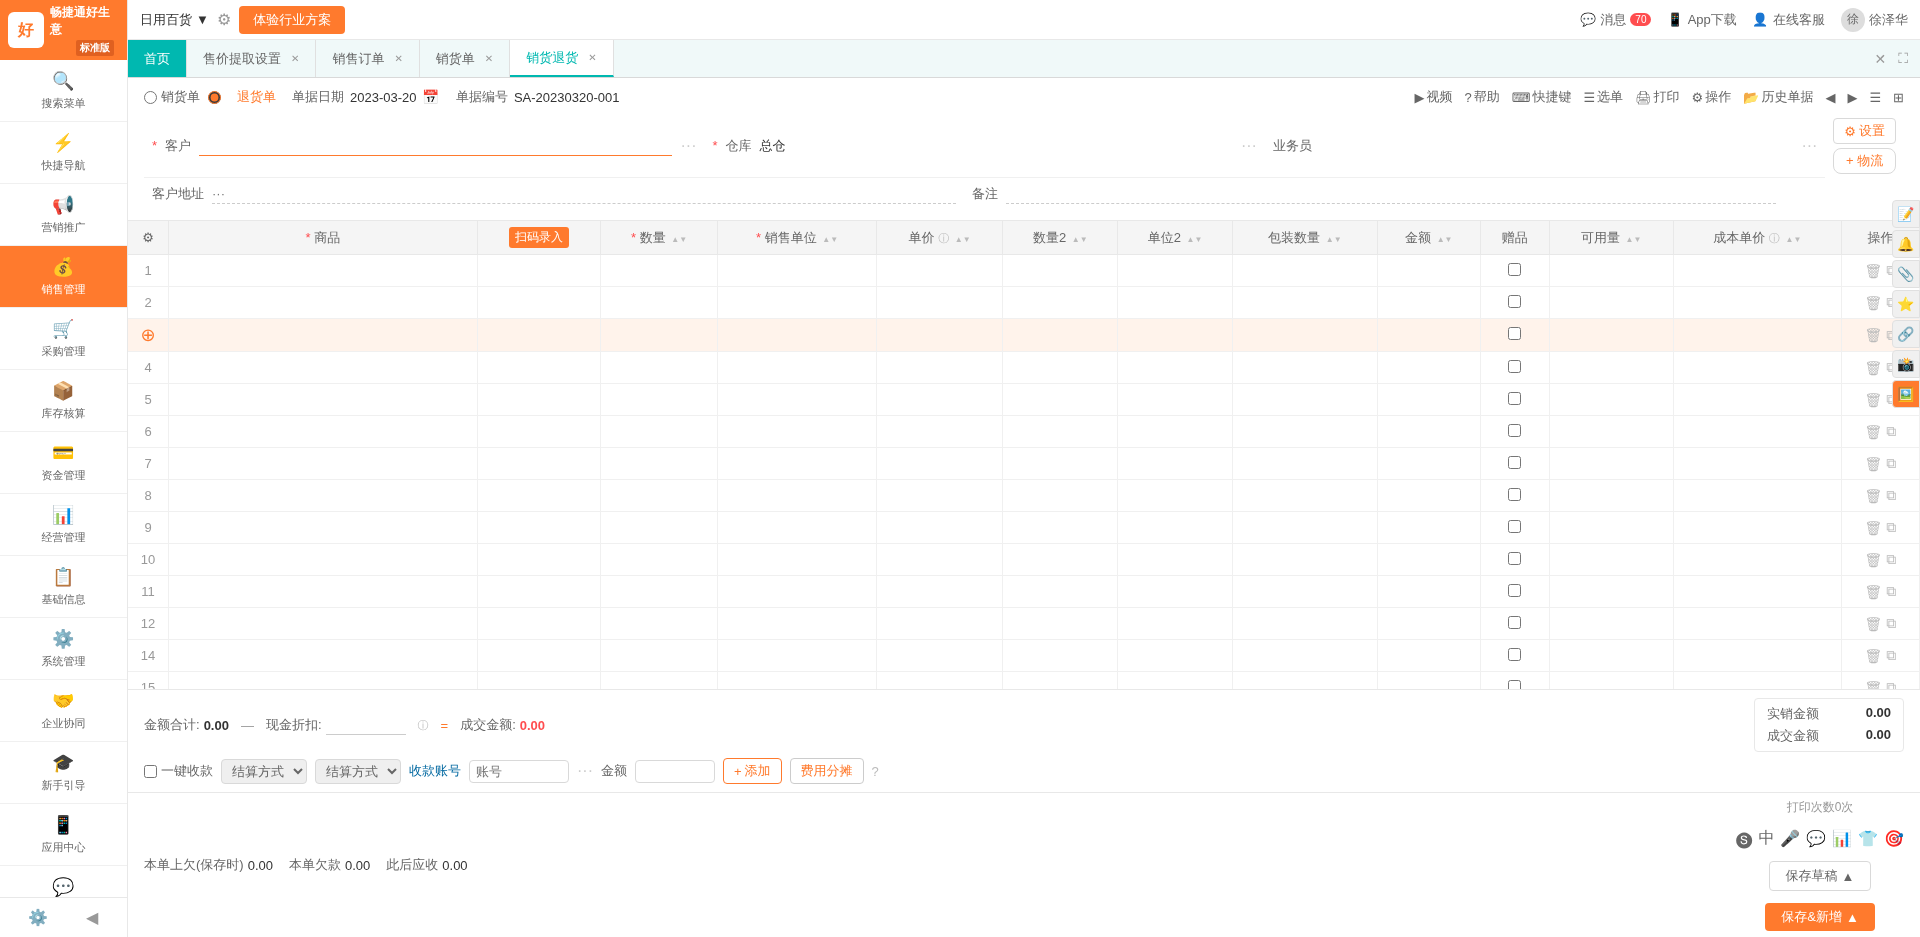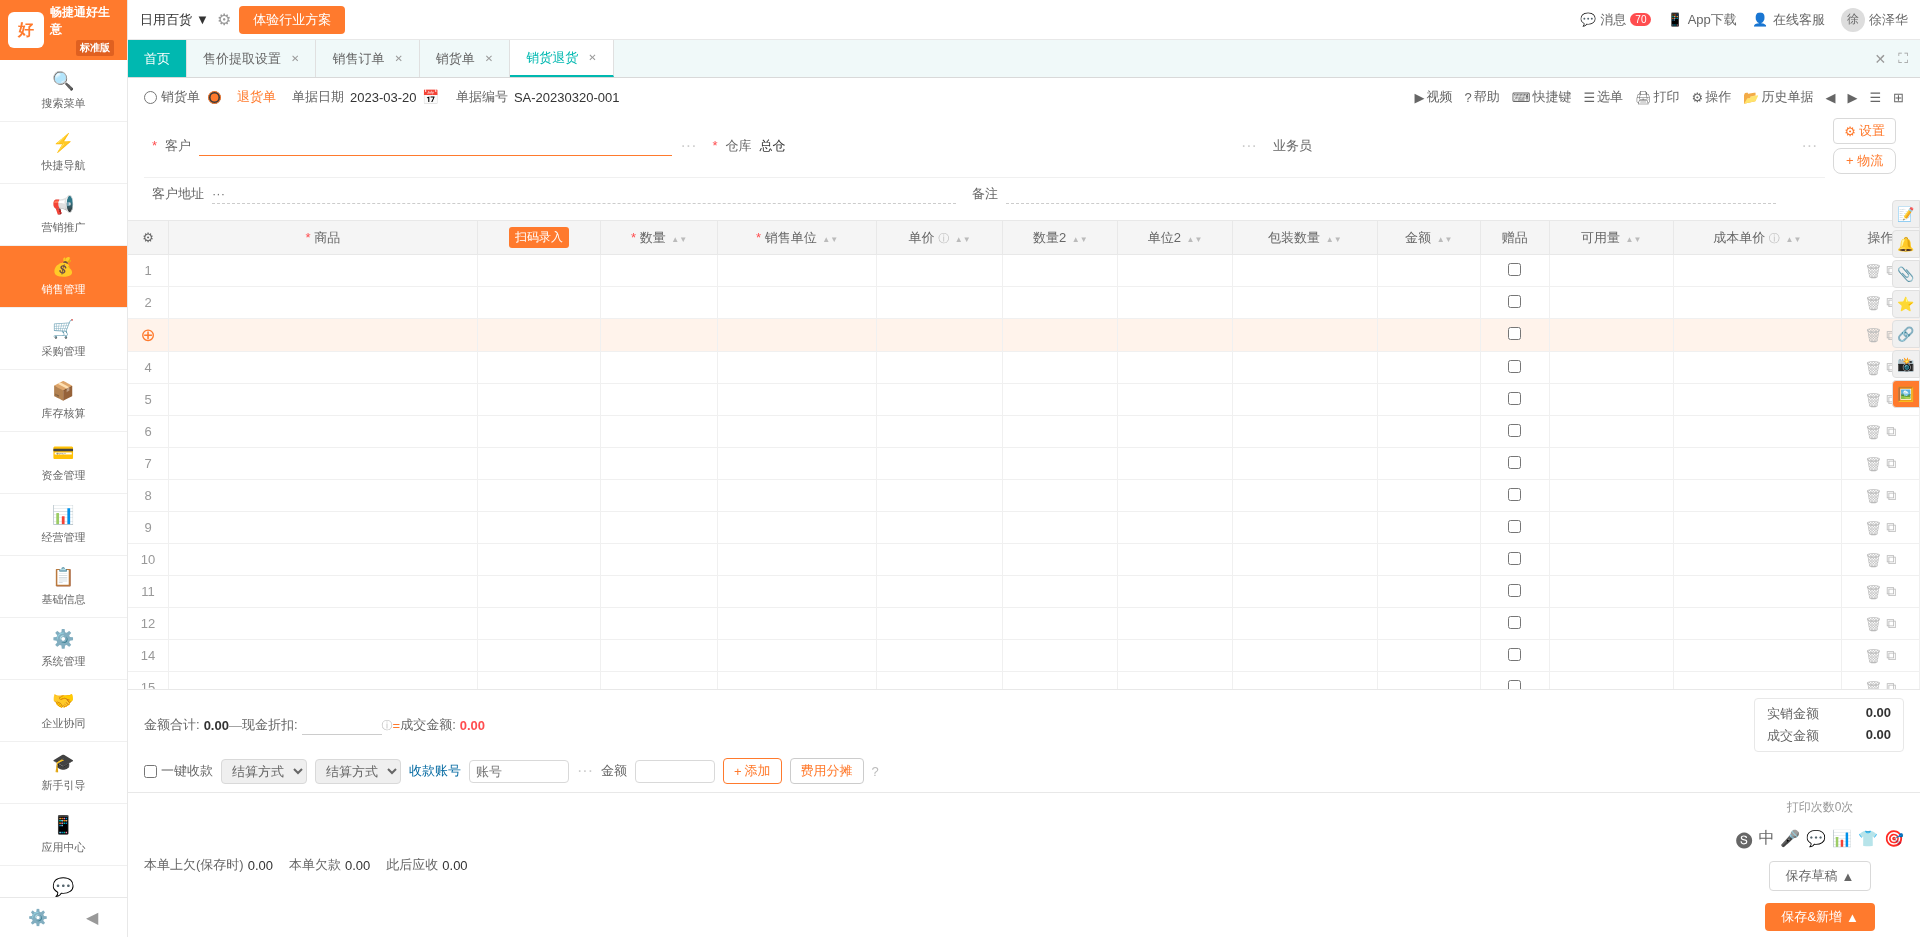--- a/index.html
+++ b/index.html
@@ -62,21 +62,21 @@
     .data-table .checkbox-cell { text-align: center; }
     .data-table .actions-cell { display: flex; align-items: center; justify-content: center; gap: 4px; }
     .data-table .action-icon { color: #bbb; cursor: pointer; font-size: 14px; }
     .add-row-btn { color: #ff7a2d; font-size: 18px; cursor: pointer; display: flex; align-items: center; justify-content: center; width: 24px; height: 24px; }
     .barcode-btn { background: #ff7a2d; color: #fff; border: none; padding: 2px 6px; border-radius: 3px; font-size: 12px; cursor: pointer; white-space: nowrap; }
     .sort-arrows { display: inline-flex; flex-direction: column; margin-left: 2px; font-size: 8px; color: #bbb; line-height: 1; cursor: pointer; }
     .subtotal-row td { background: #fafafa; font-weight: bold; color: #333; border-top: 1px solid #e8e8e8; }
 
     
     .bottom-area { background: #fff; border-top: 1px solid #e8e8e8; padding: 8px 16px; }
-    .bottom-row1 { display: flex; align-items: center; margin-bottom: 6px; }
+    .bottom-row1 { display: flex; align-items: center; gap: 12px; margin-bottom: 6px; }
     .sum-item { display: flex; align-items: center; gap: 4px; font-size: 13px; color: #666; }
     .sum-item .sum-val { color: #333; font-weight: bold; }
     .minus-sign { color: #999; }
     .equals-sign { color: #ff7a2d; cursor: pointer; }
     .deal-amount { color: #ff4d4f; font-weight: bold; }
     .bottom-row2 { display: flex; align-items: center; gap: 8px; }
     .bottom-checkbox { font-size: 13px; color: #666; display: flex; align-items: center; gap: 4px; cursor: pointer; }
     .bottom-select { border: 1px solid #d9d9d9; border-radius: 4px; padding: 3px 6px; font-size: 13px; color: #666; outline: none; cursor: pointer; }
     .bottom-input { border: 1px solid #d9d9d9; border-radius: 4px; padding: 3px 6px; font-size: 13px; outline: none; width: 100px; }
     .bottom-dots { color: #ccc; font-size: 16px; cursor: pointer; }

